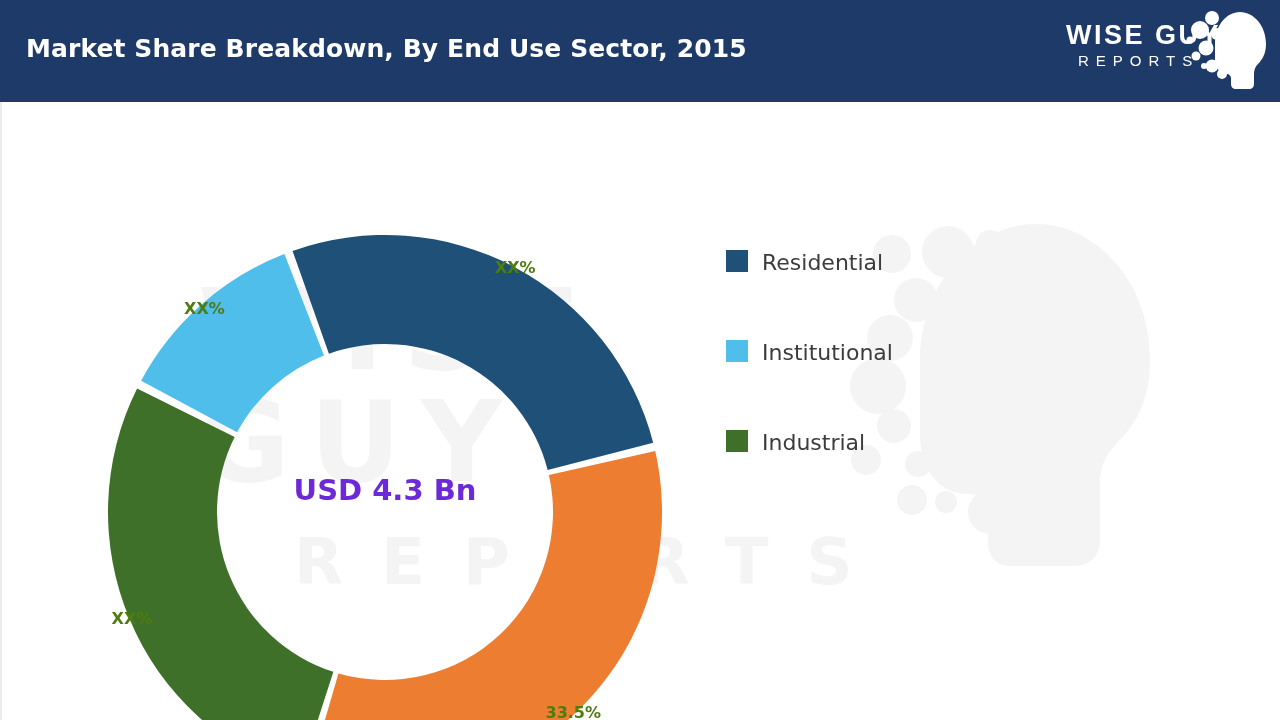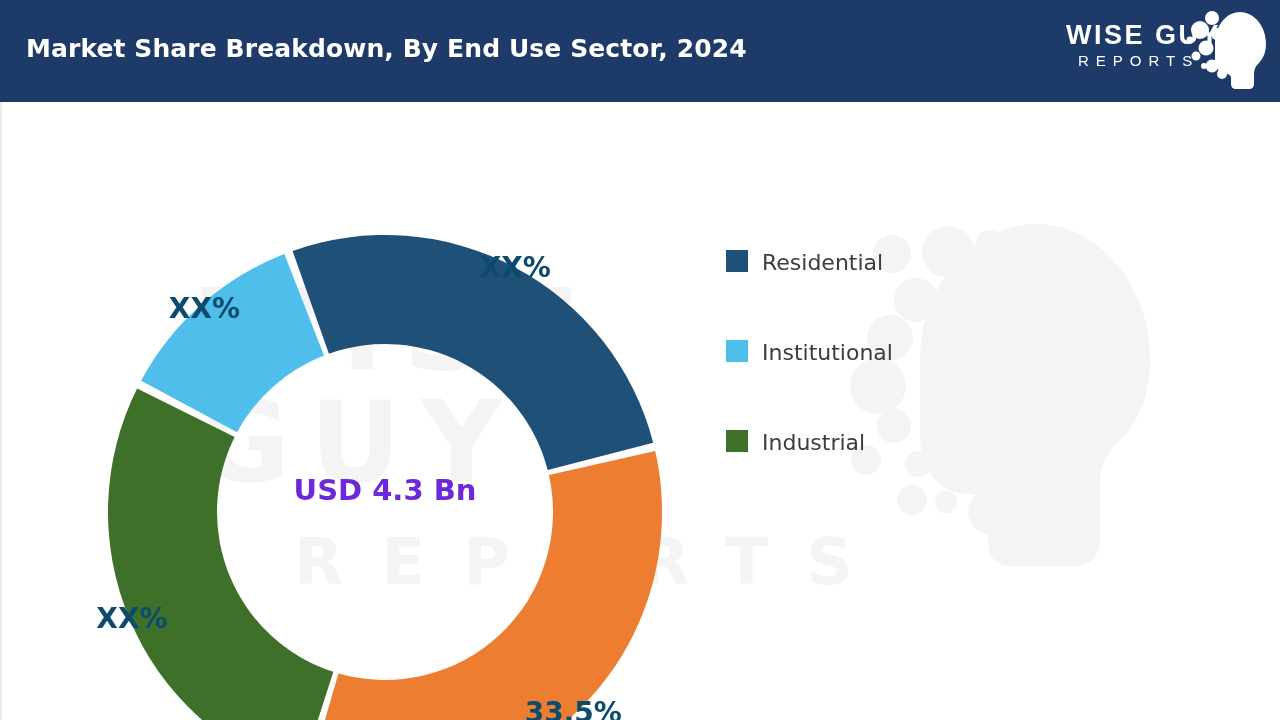--- a/index.html
+++ b/index.html
@@ -89,23 +89,23 @@
     font-family: "DejaVu Sans", sans-serif;
   }
 
   
   .donut-wrap {
     position: absolute; left: 0px; top: 0px;
     width: 766px; height: 618px;
   }
   .slice-label {
     position: absolute;
-    font-size: 28px;
-    font-weight: bold;
-    color: #0c4a6e;
+    font-size: 16px;
+    font-weight: bold;
+    color: #4d7c0f;
     font-family: "DejaVu Sans", sans-serif;
     transform: translate(-50%, -50%);
     white-space: nowrap;
   }
   .center-label {
     position: absolute;
     left: 383px; top: 388px;
     transform: translate(-50%, -50%);
     font-size: 29px;
     font-weight: bold;
@@ -136,21 +136,21 @@
     font-family: "DejaVu Sans", sans-serif;
     white-space: nowrap;
   }
 </style>
 </head>
 <body>
 
 <div id="page">
 
   <div class="header">
-    <div class="header-title">Market Share Breakdown, By End Use Sector, 2024</div>
+    <div class="header-title">Market Share Breakdown, By End Use Sector, 2015</div>
 
     <div class="logo">
       <div class="logo-text-wise">WISE GUY</div>
       <div class="logo-text-reports">REPORTS</div>
       <svg class="logo-head" width="92" height="92" viewBox="0 0 92 92">
         <g fill="#ffffff">
           <path d="M58 8 C72 8 84 22 84 40 C84 50 80 56 76 60 C73 63 72 66 72 70 L72 80 C72 83 70 85 67 85 L54 85 C51 85 49 83 49 80 L49 74 C49 72 47 70 45 70 C38 70 33 64 33 56 L33 40 C33 22 44 8 58 8 Z"></path>
           <circle cx="30" cy="14" r="7"></circle>
           <circle cx="18" cy="26" r="9"></circle>
           <circle cx="35" cy="30" r="6"></circle>

